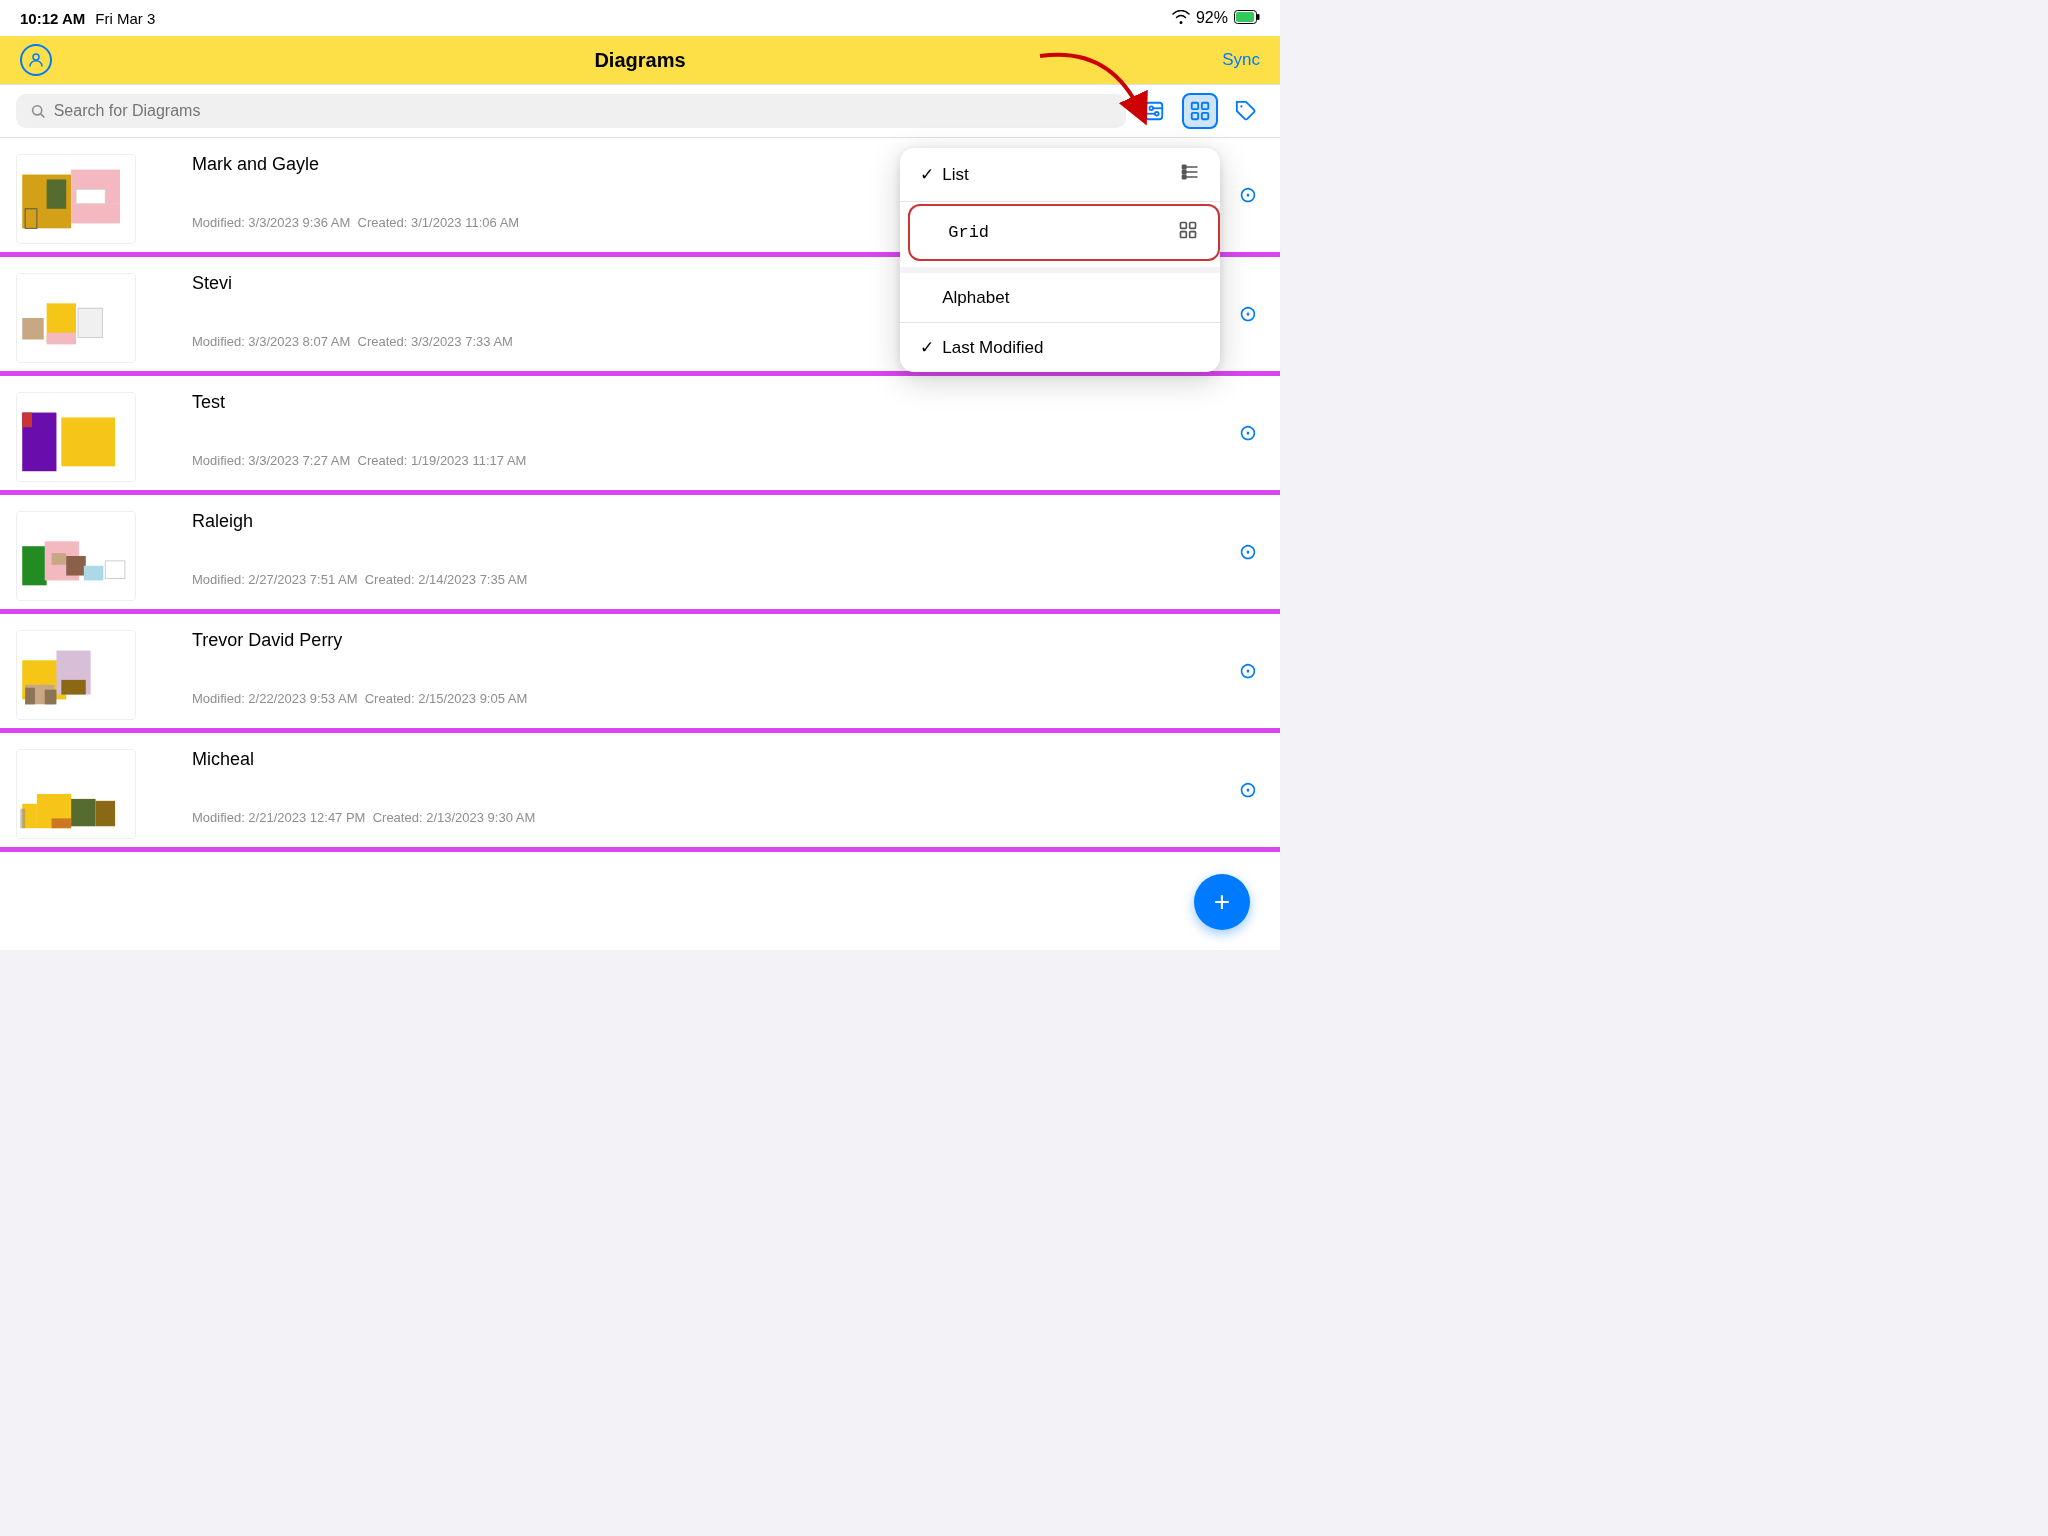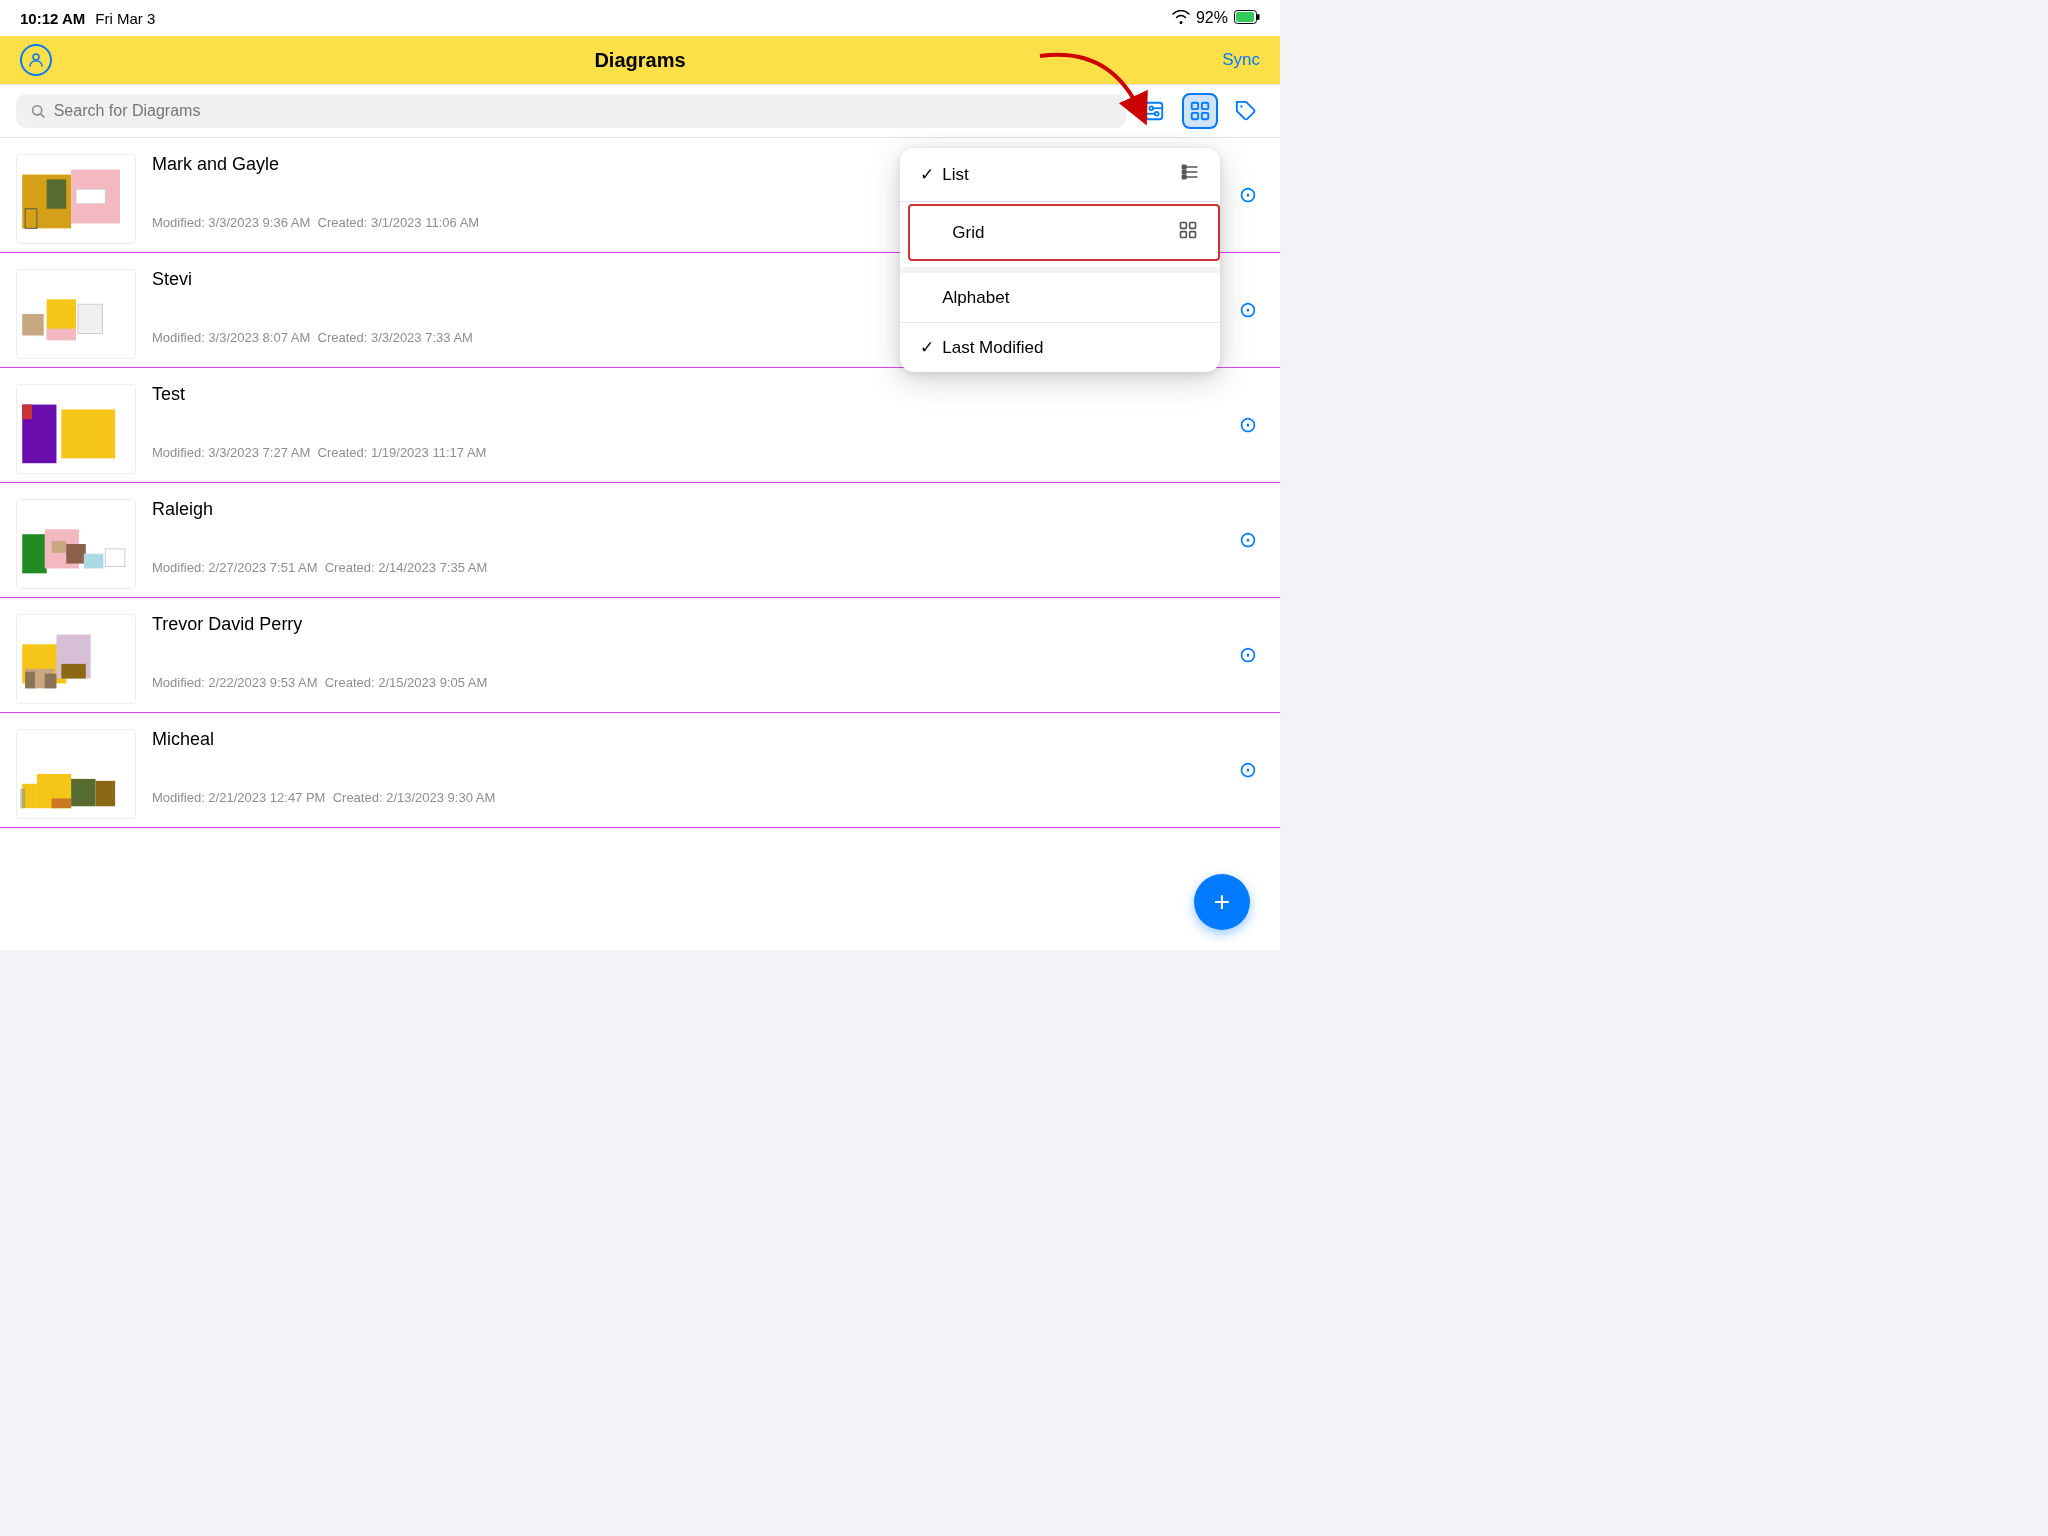--- a/index.html
+++ b/index.html
@@ -106,22 +106,23 @@
     
     .list-container {
       background: white;
       overflow-y: auto;
       height: calc(960px - 36px - 56px - 56px);
     }
     .list-item {
       display: flex;
       align-items: flex-start;
       padding: 16px 16px 8px 16px;
-      border-bottom: 1px solid #d946ef;
+      border-bottom: 5px solid #d946ef;
       position: relative;
+      gap: 40px;
     }
     .item-thumbnail {
       width: 120px;
       height: 90px;
       flex-shrink: 0;
       margin-right: 16px;
       background: #fff;
       border: 1px solid #eee;
       border-radius: 4px;
       overflow: hidden;
@@ -463,21 +464,21 @@
         <svg width="20" height="20" viewBox="0 0 24 24" fill="none" stroke="#555" stroke-width="2">
           <line x1="3" y1="6" x2="21" y2="6"></line>
           <line x1="3" y1="12" x2="21" y2="12"></line>
           <line x1="3" y1="18" x2="21" y2="18"></line>
           <rect x="3" y="4" width="4" height="4" fill="#555" rx="0.5"></rect>
           <rect x="3" y="10" width="4" height="4" fill="#555" rx="0.5"></rect>
           <rect x="3" y="16" width="4" height="4" fill="#555" rx="0.5"></rect>
         </svg>
       </span>
     </div>
-    <div class="dropdown-item grid-item" style="border:2px solid #cc3333;border-radius:4px;margin:2px 0 6px 8px;">
+    <div class="dropdown-item grid-item" style="border:2px solid #cc3333;border-radius:12px;margin:2px 0 6px 8px;font-family:Liberation Mono, monospace;">
       <span class="check-mark" style="visibility:hidden;">✓</span>
       <span class="item-label">Grid</span>
       <span class="item-icon">
         <svg width="20" height="20" viewBox="0 0 24 24" fill="none" stroke="#555" stroke-width="2">
           <rect x="3" y="3" width="7" height="7" rx="1"></rect>
           <rect x="14" y="3" width="7" height="7" rx="1"></rect>
           <rect x="3" y="14" width="7" height="7" rx="1"></rect>
           <rect x="14" y="14" width="7" height="7" rx="1"></rect>
         </svg>
       </span>

